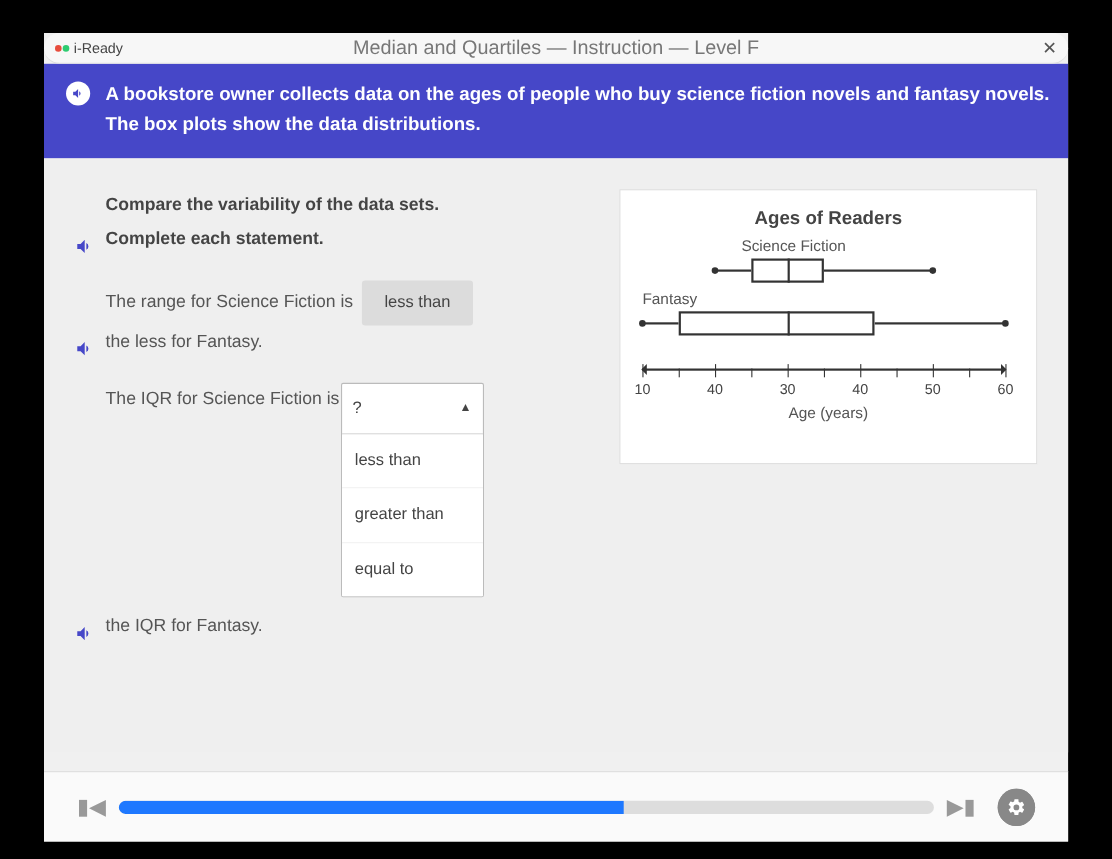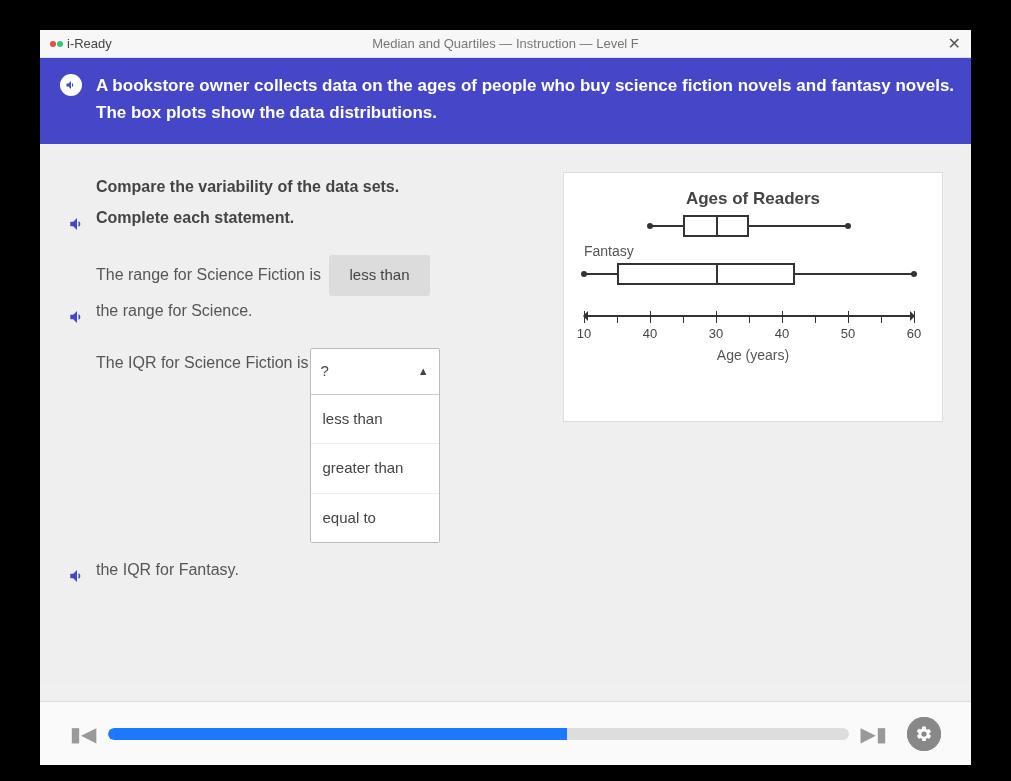--- a/index.html
+++ b/index.html
@@ -22,40 +22,41 @@
   }
   .top-bar {
     height: 28px;
     background: #f7f7f7;
     border-bottom: 1px solid #ddd;
     display: flex;
     align-items: center;
     position: relative;
     font-size: 13px;
     color: #666;
+    border-radius: 14px;
   }
   .brand {
     position: absolute;
     left: 10px;
     font-weight: 500;
     color: #444;
     display:flex;
     align-items:center;
     gap:4px;
   }
   .brand-dots {
     display:inline-flex;
     gap:1px;
   }
   .brand-dots span{ width:6px;height:6px;border-radius:50%; display:inline-block;}
   .bd-r{background:#e74c3c;} .bd-g{background:#2ecc71;}
   .lesson-title {
     width: 100%;
     text-align: center;
-    font-size: 13px;
+    font-size: 18px;
     color: #777;
   }
   .close-x {
     position: absolute;
     right: 10px;
     color: #555;
     cursor: pointer;
     font-size: 16px;
   }
   .banner {
@@ -352,21 +353,21 @@
 
       <div class="stmt">
         <div class="speaker-sm">
           <svg viewBox="0 0 24 24">
               <path d="M3 9v6h4l5 5V4L7 9H3zm13.5 3a4.5 4.5 0 0 0-2.5-4v8a4.5 4.5 0 0 0 2.5-4z"></path>
             </svg>
         </div>
         <div class="stmt-body">
           <span>The range for Science Fiction is</span>
           <span class="pill">less than</span>
-          <div>the range for Science.</div>
+          <div>the less for Fantasy.</div>
         </div>
       </div>
 
       <div class="stmt">
         <div class="speaker-sm">
           <svg viewBox="0 0 24 24">
               <path d="M3 9v6h4l5 5V4L7 9H3zm13.5 3a4.5 4.5 0 0 0-2.5-4v8a4.5 4.5 0 0 0 2.5-4z"></path>
             </svg>
         </div>
         <div class="stmt-body">
@@ -385,20 +386,21 @@
           <div class="after-dd">the IQR for Fantasy.</div>
         </div>
       </div>
 
     </div>
 
     <div class="right-col">
       <div class="chart-panel">
         <div class="chart-title">Ages of Readers</div>
 
+        <div class="series-label" style="margin-left:90px;">Science Fiction</div>
         <div class="plot-area" id="plot-area">
 
           <div class="axis-line"></div>
         <div class="tick" style="left: 0px; height: 12px;"></div>
             <div class="tick-label" style="left: 0px;">10</div>
             <div class="tick" style="left: 33px; height: 8px;"></div>
             <div class="tick" style="left: 66px; height: 12px;"></div>
             <div class="tick-label" style="left: 66px;">40</div>
             <div class="tick" style="left: 99px; height: 8px;"></div>
             <div class="tick" style="left: 132px; height: 12px;"></div>

